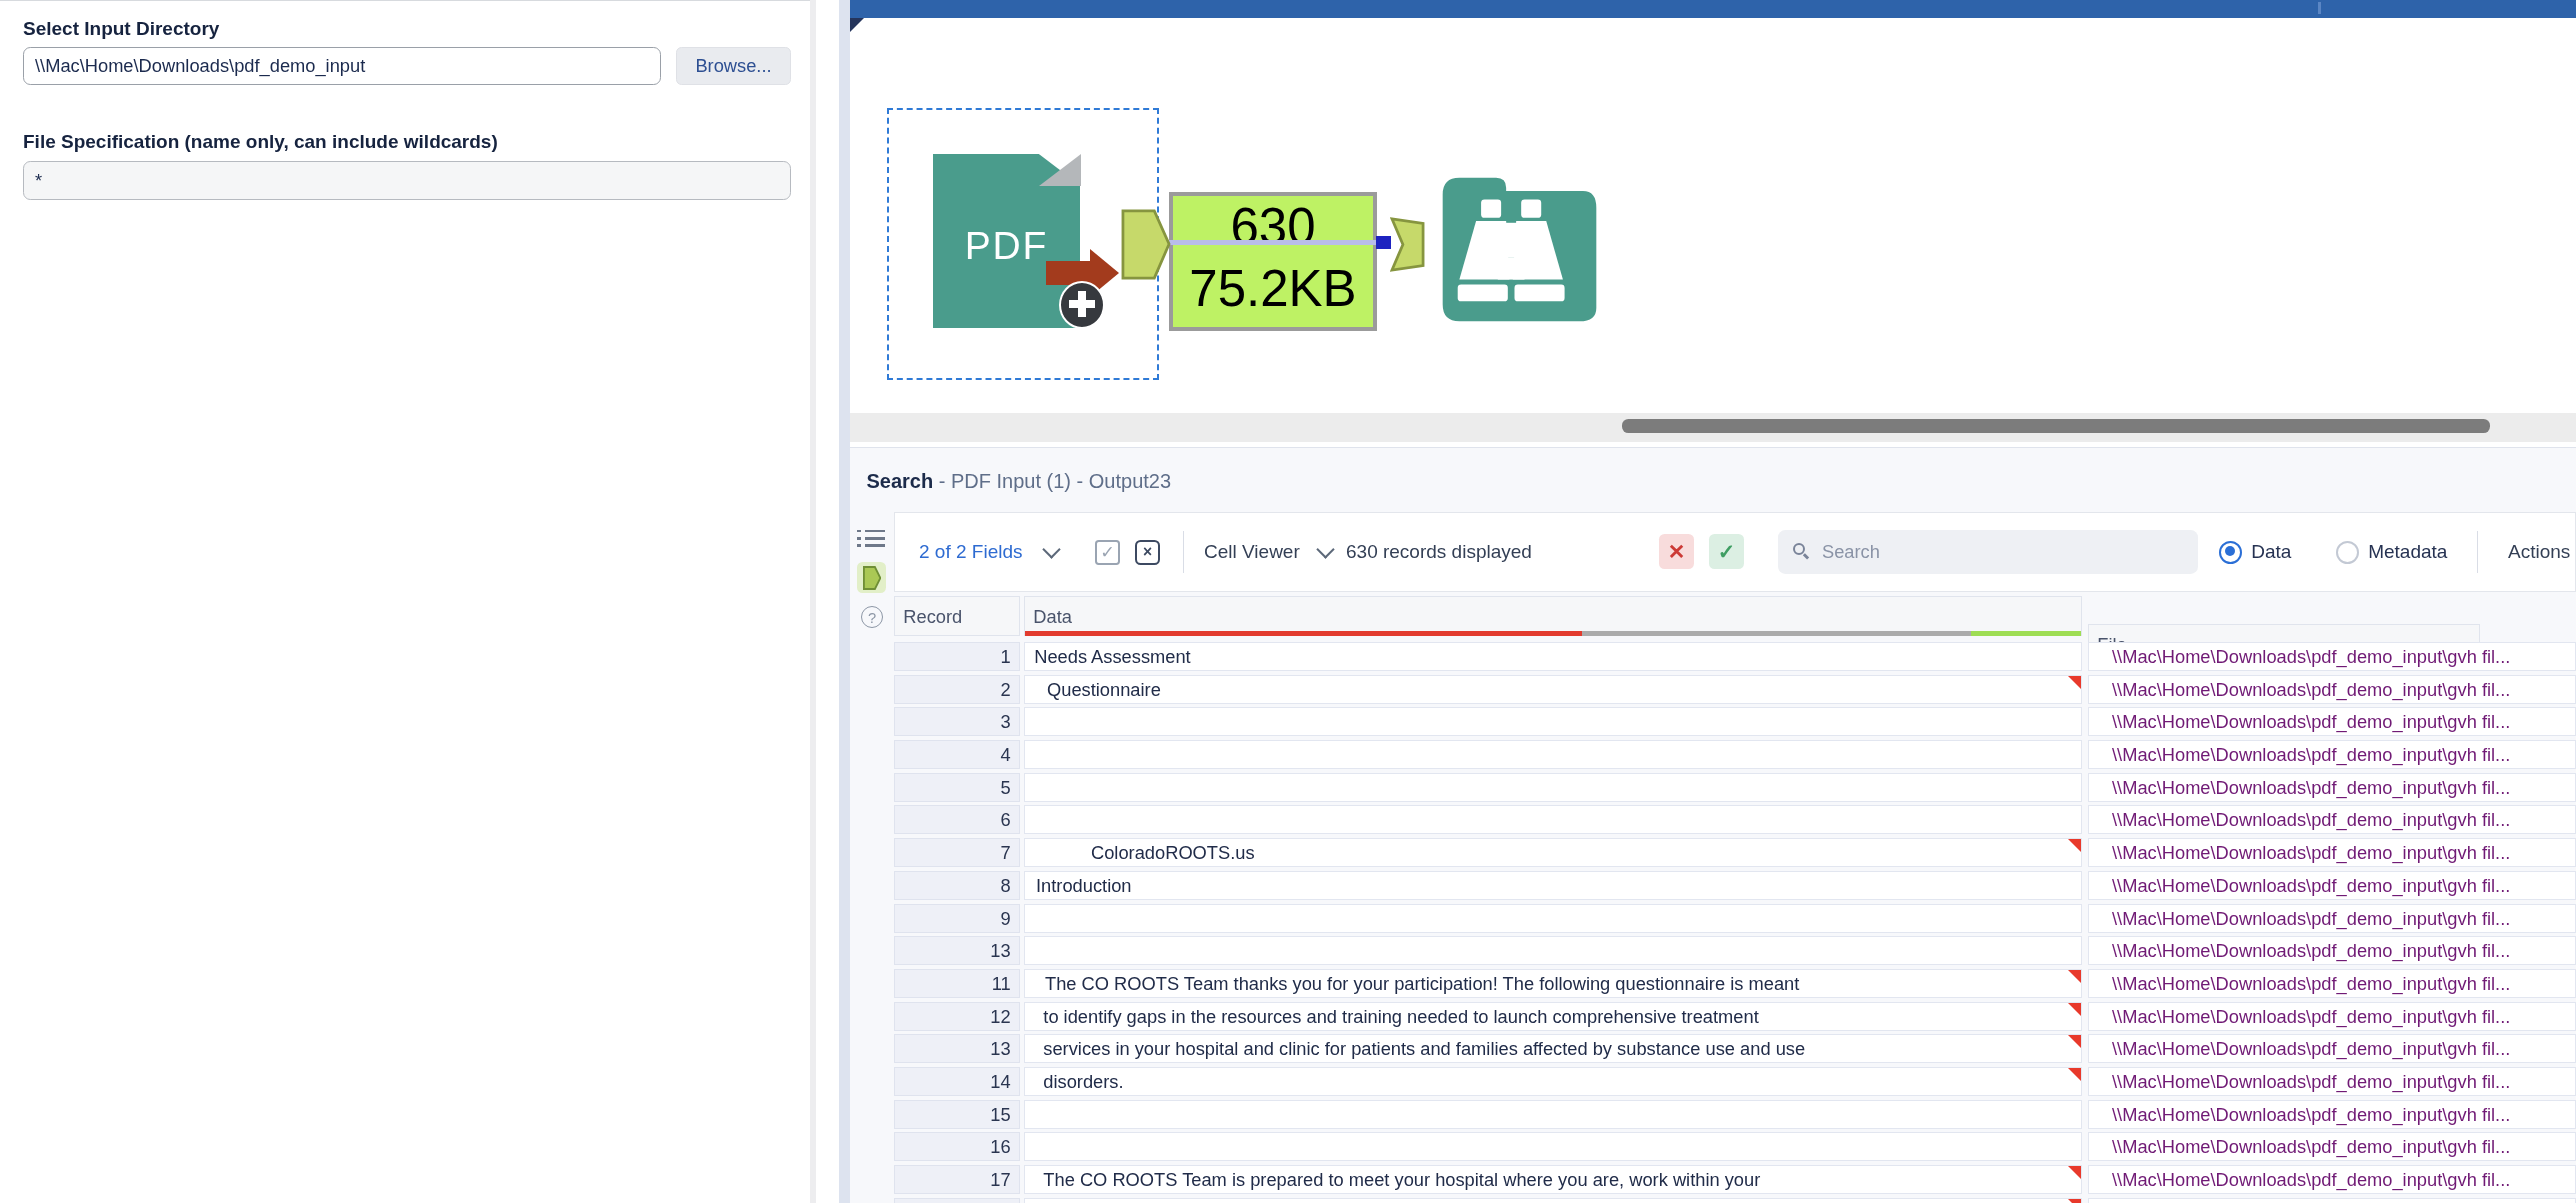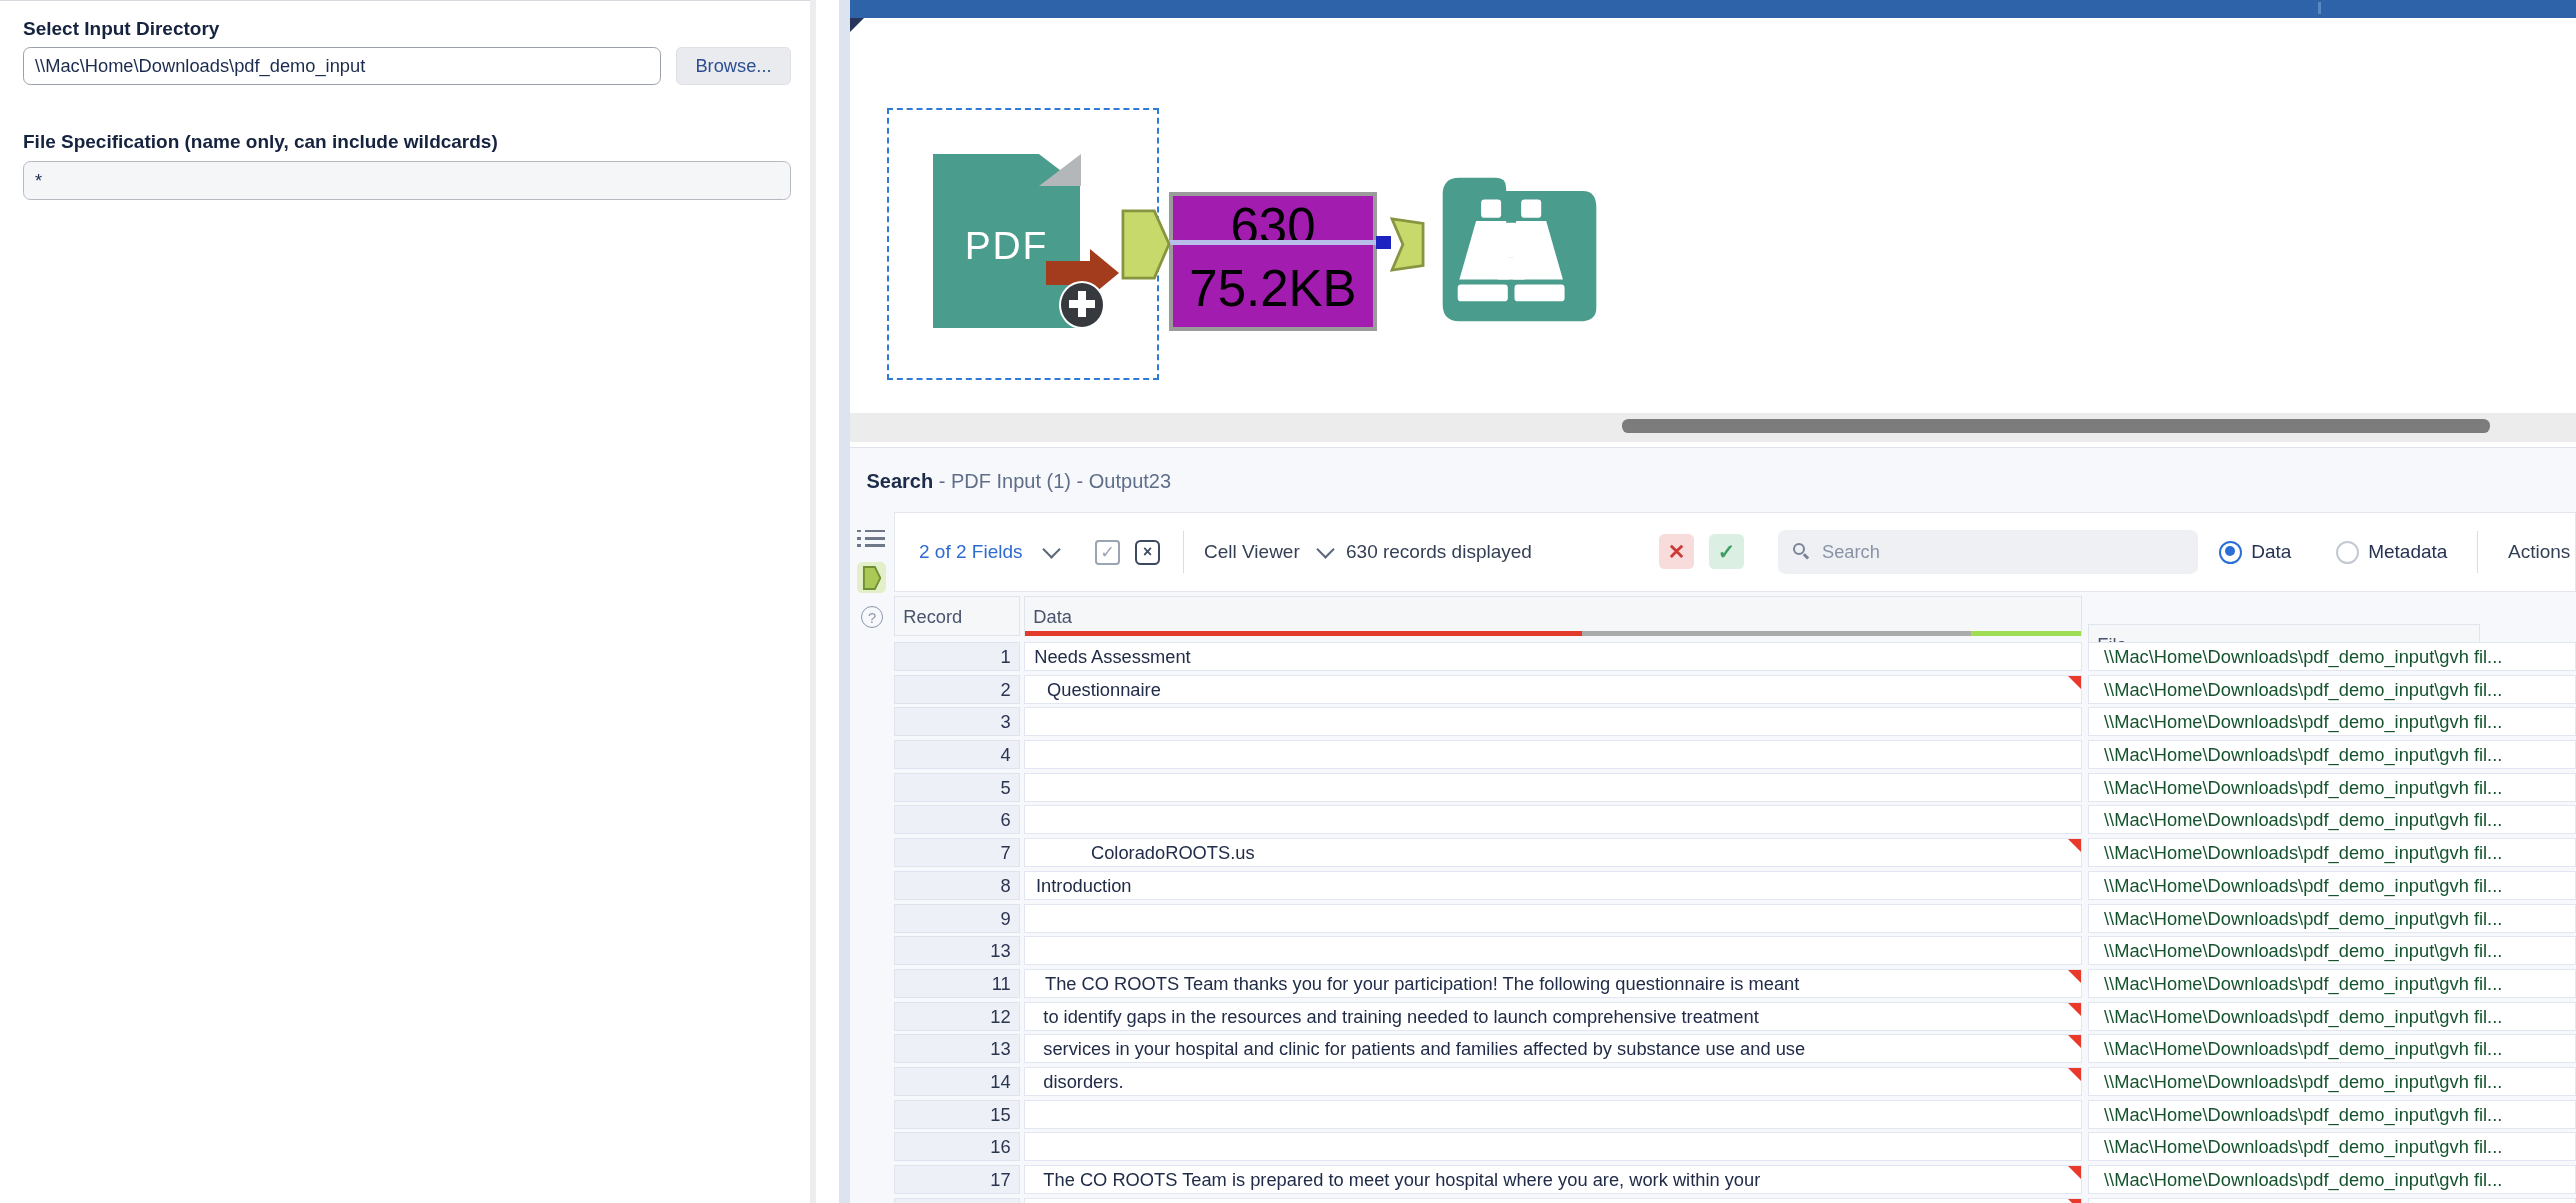--- a/index.html
+++ b/index.html
@@ -29,21 +29,21 @@
            clip-path:polygon(0 0,72% 0,100% 18%,100% 100%,0 100%);}
   .pdf-fold{left:189px;top:154px;width:0;height:0;border-left:42px solid transparent;border-bottom:32px solid #b4b7ba;}
   .pdf-text{left:105px;top:224px;width:103px;text-align:center;font-size:39px;color:#fff;letter-spacing:1.8px;}
   .arrow-body{left:196px;top:261px;width:46px;height:24px;background:#a33b1d;}
   .arrow-head{left:240px;top:249px;width:0;height:0;border-left:29px solid #a33b1d;
               border-top:24px solid transparent;border-bottom:24px solid transparent;}
   .plus-circ{left:209px;top:281px;width:46px;height:48px;border-radius:50%;background:#36393e;border:2.8px solid #fff;box-sizing:border-box;}
   .plus-circ:before{content:"";position:absolute;left:8.3px;top:17.4px;width:26px;height:7.3px;background:#fff;}
   .plus-circ:after{content:"";position:absolute;left:17.4px;top:8.3px;width:7.3px;height:26px;background:#fff;}
   .conn-line{left:284px;top:240px;width:255px;height:4.6px;background:#b9bde9;z-index:3;}
-  .count-box{left:319px;top:192px;width:208px;height:139px;background:#a21caf;border:4.6px solid #9b9b9b;
+  .count-box{left:319px;top:192px;width:208px;height:139px;background:#bef264;border:4.6px solid #9b9b9b;
              box-sizing:border-box;z-index:2;}
   .count-box .t{position:relative;z-index:4;text-align:center;font-size:51px;color:#000;line-height:1.22;}
   .blue-sq{left:526px;top:236px;width:14.7px;height:13px;background:#1d23c0;z-index:4;}
   .anchor{z-index:5;}
   .browse-tool{left:585px;top:161px;width:169px;height:167px;z-index:5;}
   .hsb-track{left:0;top:413px;width:1726px;height:29px;background:#ececec;}
   .hsb-thumb{left:772px;top:419px;width:868px;height:13.8px;background:#7c7c7c;border-radius:6.4px;}
 
   
   .results{left:850px;top:447px;width:1726px;height:757px;background:#f7f8fb;border-top:1.8px solid #dfe3ec;box-sizing:border-box;}
@@ -83,21 +83,21 @@
   .thead{left:44px;top:148px;width:1682px;height:40px;}
   .hcell{position:absolute;top:0;height:40px;background:#f6f7f9;border:0.9px solid #e0e4ed;box-sizing:border-box;
          font-size:18.3px;color:#49536b;line-height:39px;padding-left:8.3px;}
   .qbar{position:absolute;bottom:-0.9px;left:0;height:4.6px;width:100%;display:flex;}
   .tbody{left:44px;top:194px;width:1682px;height:563px;overflow:hidden;}
   .trow{position:relative;height:29px;margin-bottom:3.7px;}
   .cell{position:absolute;top:0;height:29px;box-sizing:border-box;border:0.9px solid #e2e6f0;background:#fff;
         font-size:18.3px;line-height:27px;white-space:nowrap;overflow:hidden;color:#212c49;}
   .cell.rec{left:0;width:126px;background:#eef0f7;border-color:#dfe3ee;text-align:right;padding-right:8.3px;color:#2a3550;}
   .cell.datac{left:130px;width:1058px;padding-left:9.2px;}
-  .cell.filec{left:1194px;width:488px;padding-left:15px;color:#14532d;}
+  .cell.filec{left:1194px;width:488px;padding-left:23px;color:#701a75;}
   .marker{position:absolute;right:0;top:0;width:0;height:0;
           border-left:13px solid transparent;border-top:13px solid #e8392b;}
 </style>
 </head>
 <body>
 
 <div class="screen">
 
   <div class="abs config" style="border-top:0.9px solid #d7dade;">
     <div class="abs cfg-label" style="left:23px;top:16.5px;">Select Input Directory</div>

